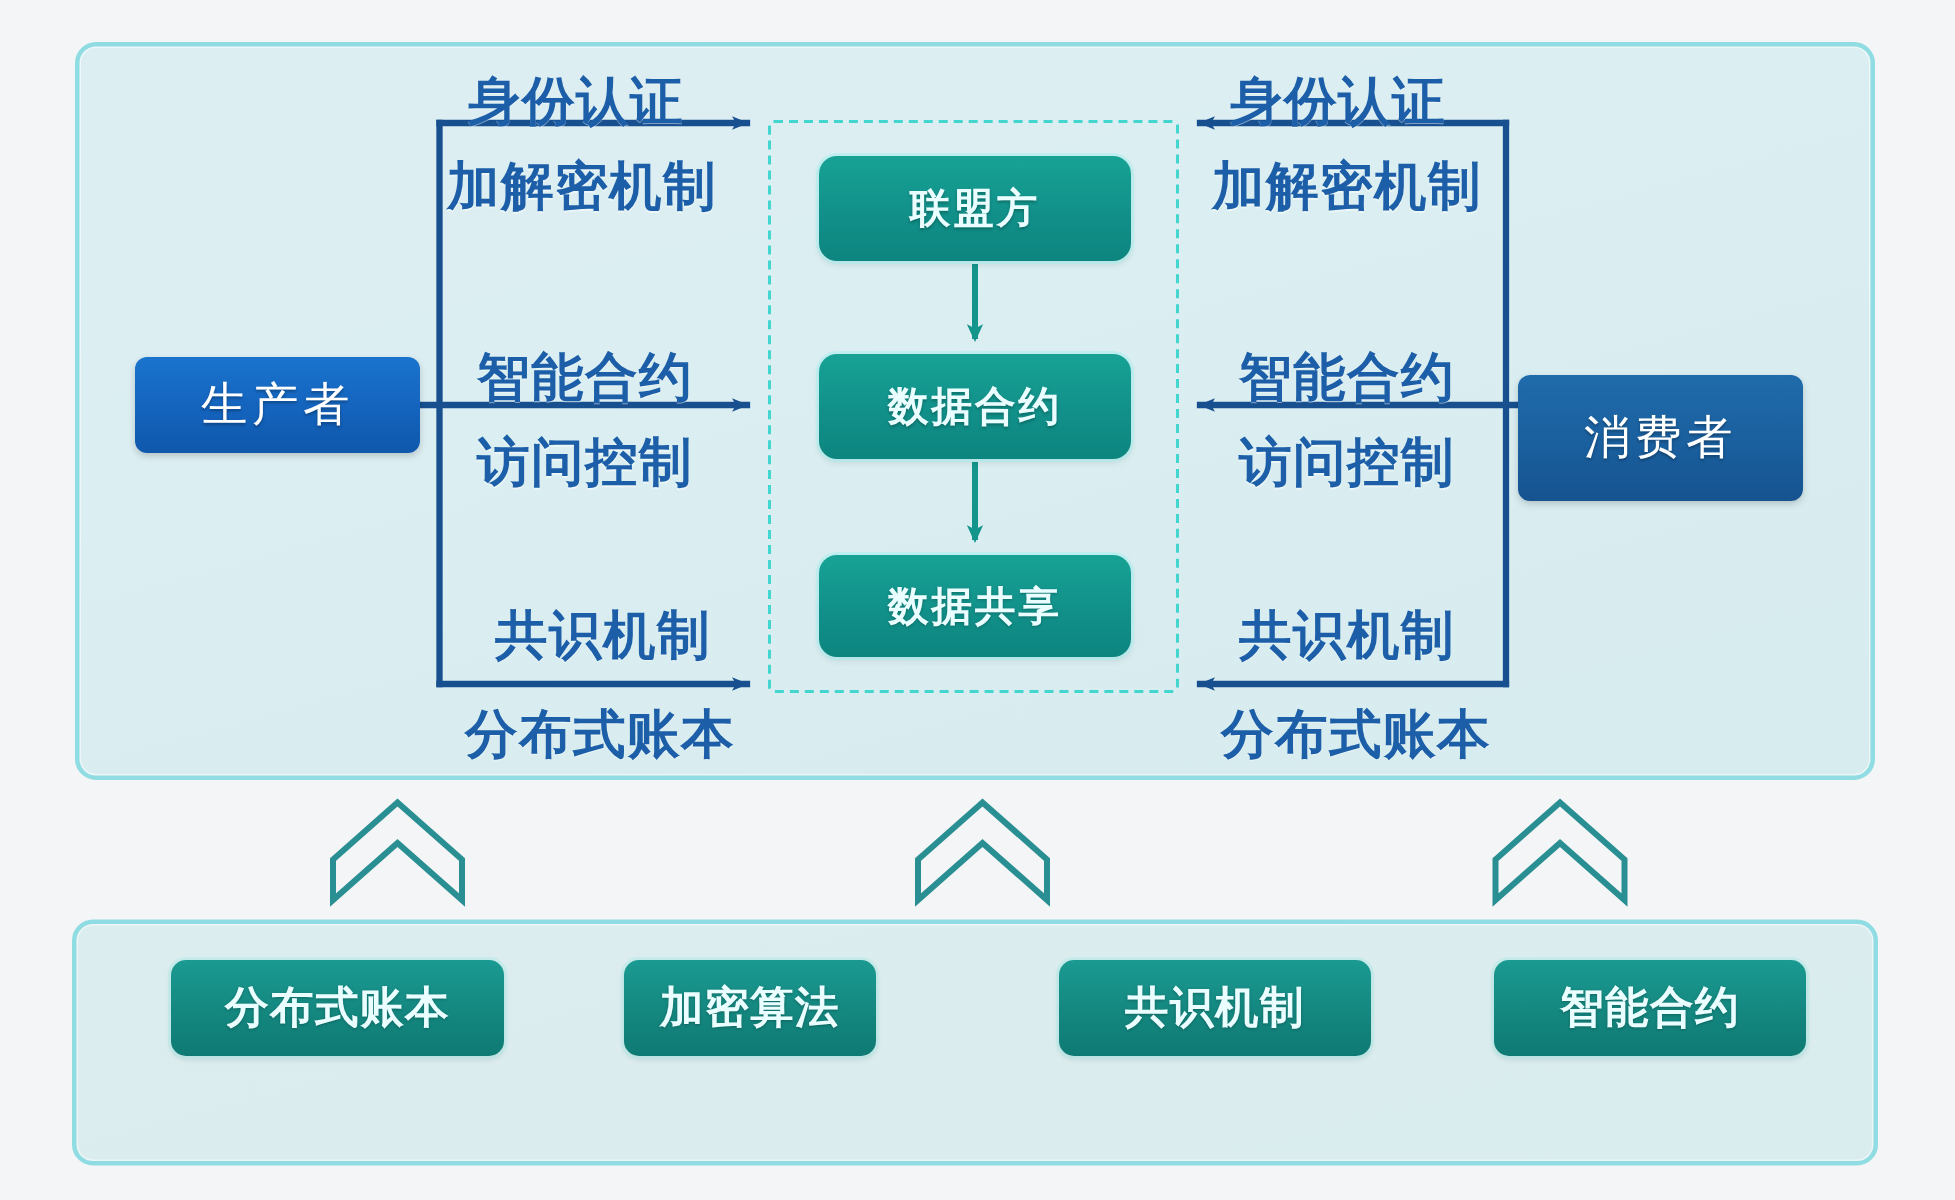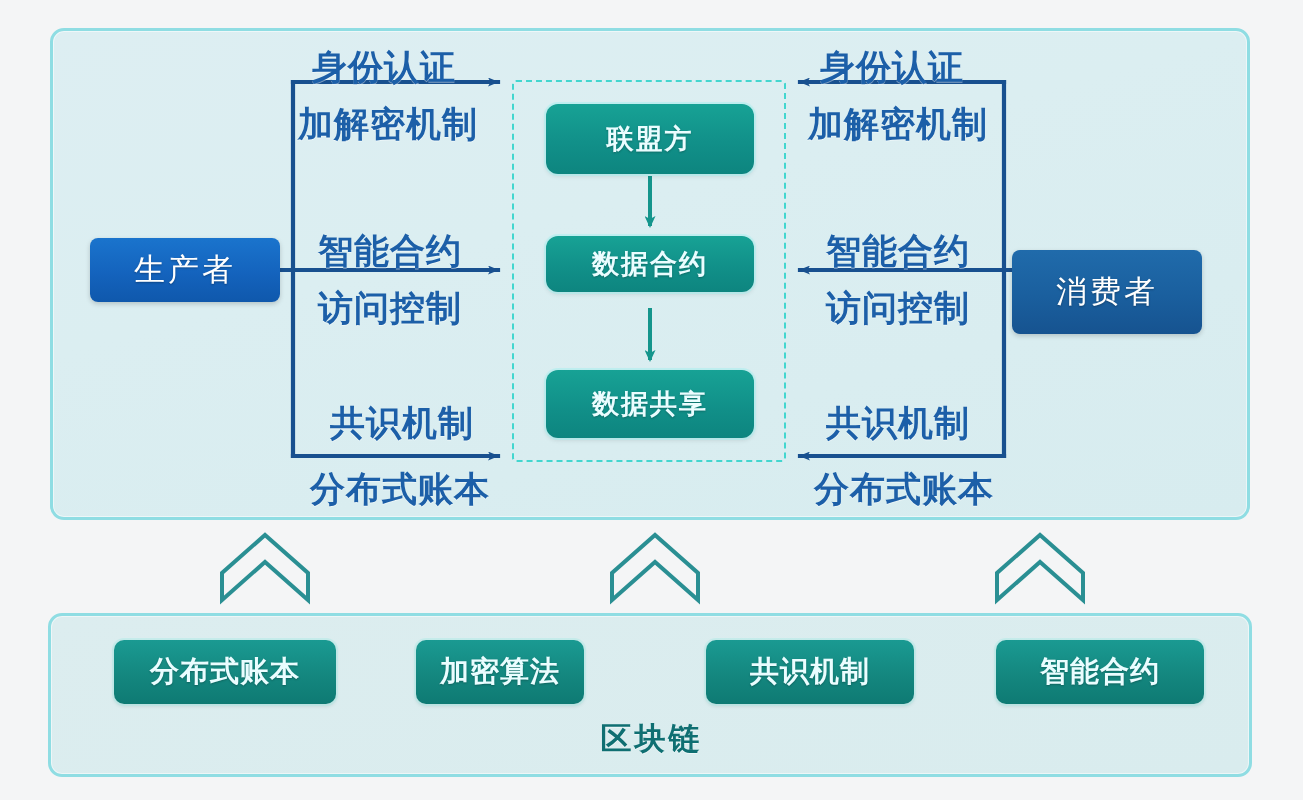--- a/index.html
+++ b/index.html
@@ -81,21 +81,21 @@
   #producer-box {
     left: 90px; top: 238px;  width: 190px; height: 64px;
     background: linear-gradient(180deg, #1a74cd 0%, #1463bd 55%, #0f58ac 100%);
   }
   #consumer-box {
     left: 1012px; top: 238px; width: 190px; height: 84px;
     background: linear-gradient(180deg, #206bab 0%, #1a5f9e 55%, #165390 100%);
     margin-top: 12px;
   }
   #alliance-box { left: 546px; top: 104px; width: 208px; height: 70px; }
-  #datacontract-box { left: 546px; top: 236px; width: 208px; height: 56px; }
+  #datacontract-box { left: 546px; top: 236px; width: 208px; height: 70px; }
   #datashare-box { left: 546px; top: 370px; width: 208px; height: 68px; }
 
   
   .bottom-box {
     top: 640px;
     height: 64px;
     font-size: 29px;
     letter-spacing: 1px;
     border-radius: 10px;
     background: linear-gradient(180deg, #1a9a92 0%, #14877f 55%, #0e7a73 100%);
@@ -234,15 +234,14 @@
   <div id="lbl-r-4" class="flabel">共识机制</div>
   <div id="lbl-r-5" class="flabel">分布式账本</div>
 
   <div id="bottom-panel" class="panel"></div>
 
   <div id="bb-0" class="gbox bottom-box">分布式账本</div>
   <div id="bb-1" class="gbox bottom-box">加密算法</div>
   <div id="bb-2" class="gbox bottom-box">共识机制</div>
   <div id="bb-3" class="gbox bottom-box">智能合约</div>
 
-  <div id="blockchain-caption">区块链</div>
 
 </div>
 
 </body></html>

